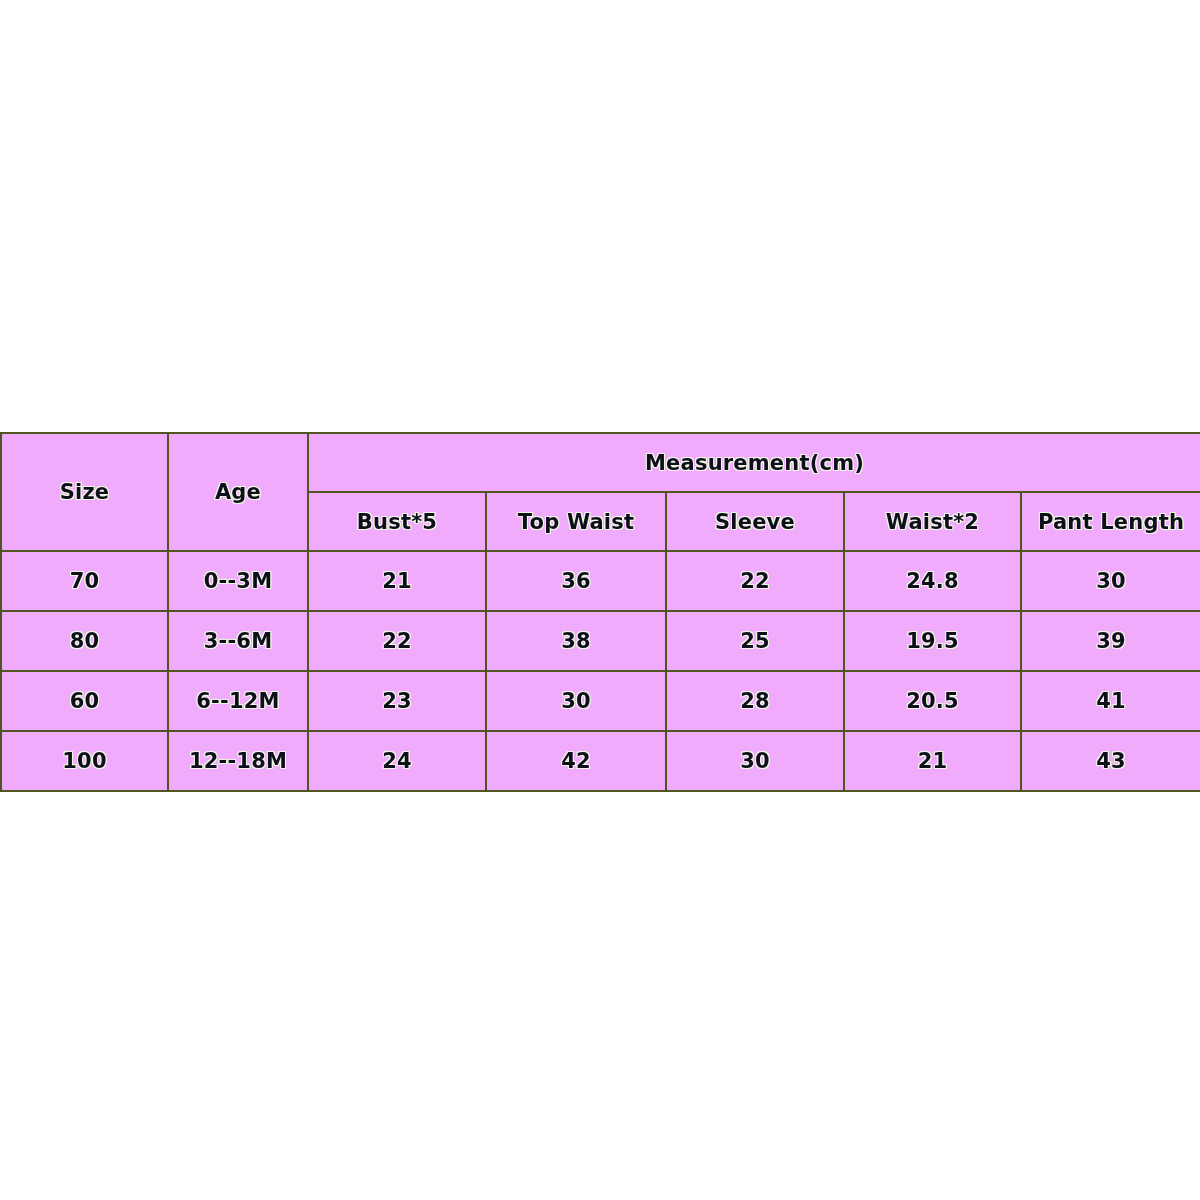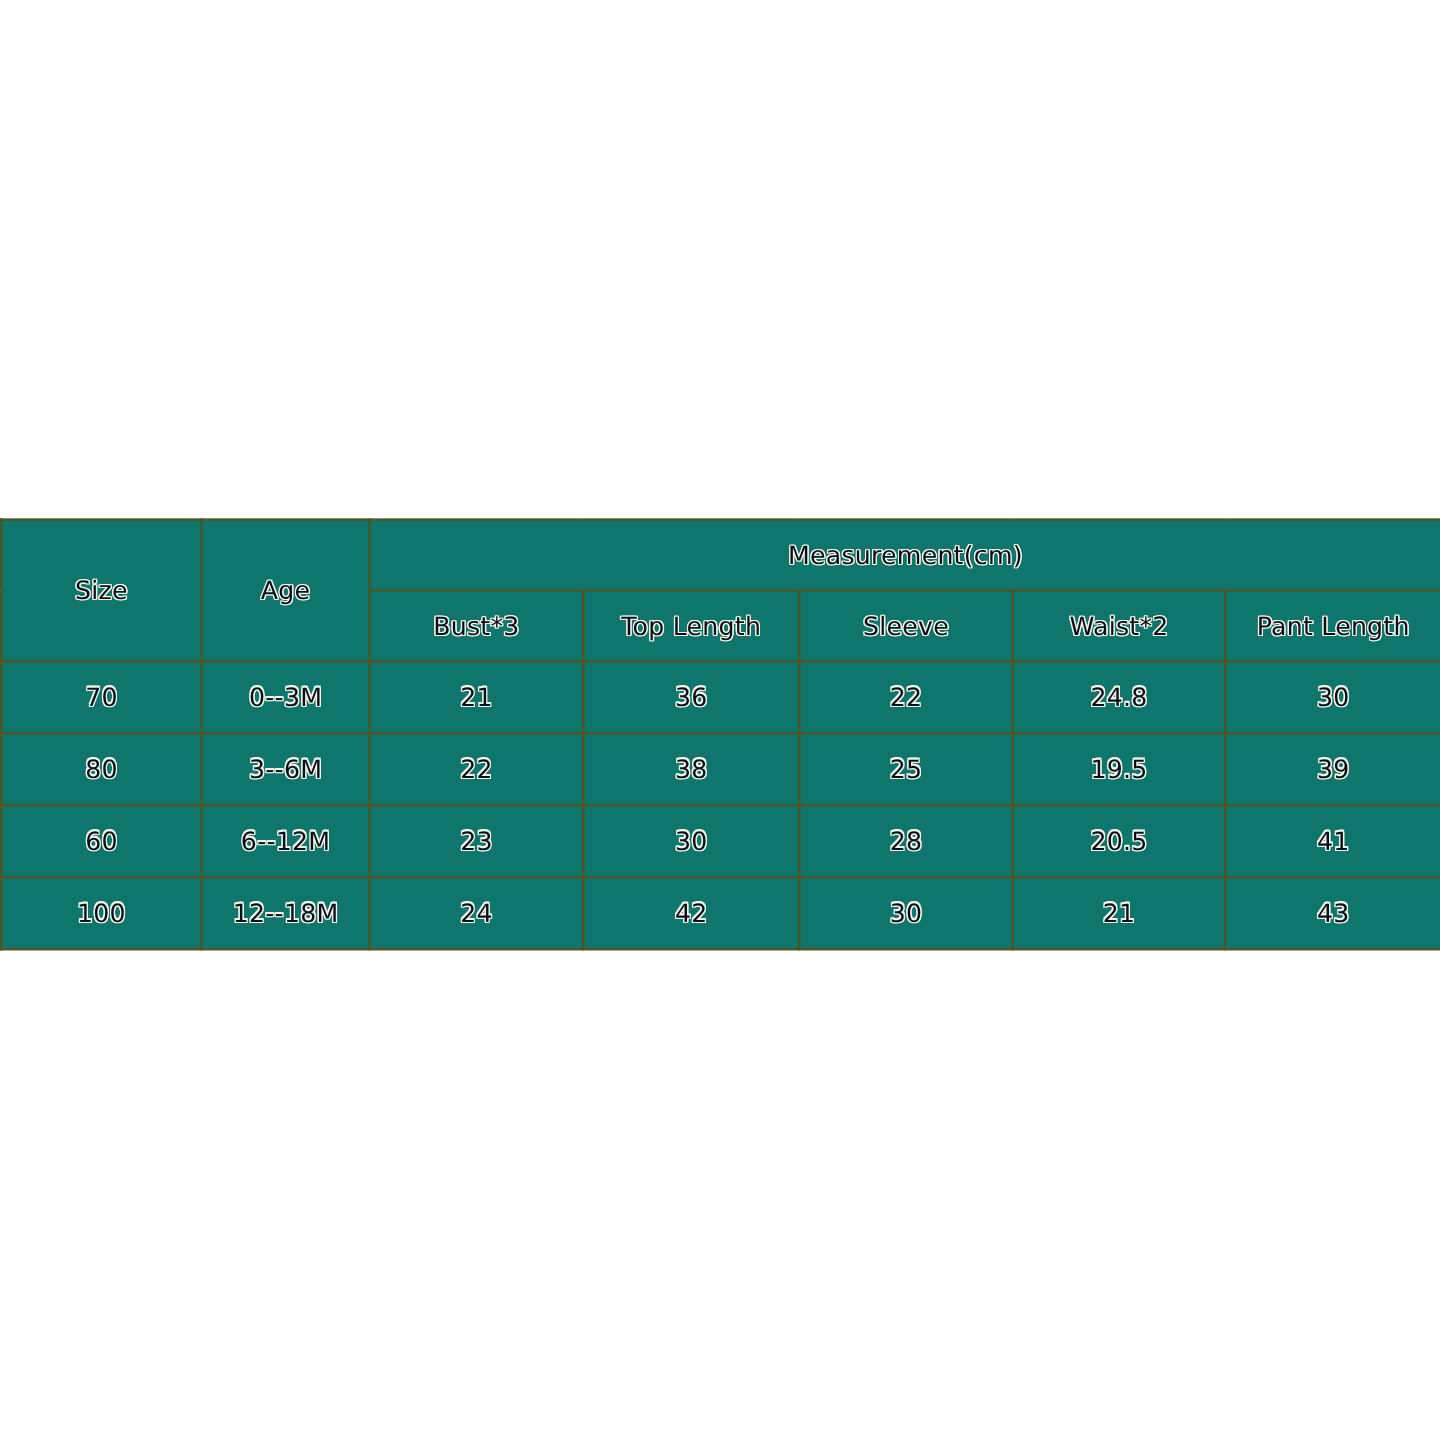--- a/index.html
+++ b/index.html
@@ -23,24 +23,24 @@
   }
 
   table.size-chart {
     width: 1200px;
     border-collapse: collapse;
     table-layout: fixed;
     background: #d8e4bc;
   }
 
   table.size-chart td {
-    background: #0f766e;
+    background: #f0abfc;
     border: 2px solid #4f5420;
     color: #0d0f1c;
-    font-weight: normal;
+    font-weight: bold;
     text-align: center;
     vertical-align: middle;
     font-size: 21px;
     letter-spacing: 0.2px;
     text-shadow:
       -1px -1px 0 #f3f6e4,
        1px -1px 0 #f3f6e4,
       -1px  1px 0 #f3f6e4,
        1px  1px 0 #f3f6e4,
        0px -1px 0 #f3f6e4,
@@ -93,22 +93,22 @@
       <col class="c-waist">
       <col class="c-pant">
     </colgroup>
     <tbody>
       <tr>
         <td class="corner-head" rowspan="2">Size</td>
         <td class="corner-head" rowspan="2">Age</td>
         <td class="group-head" colspan="5">Measurement(cm)</td>
       </tr>
       <tr>
-        <td class="sub-head">Bust*3</td>
-        <td class="sub-head">Top Length</td>
+        <td class="sub-head">Bust*5</td>
+        <td class="sub-head">Top Waist</td>
         <td class="sub-head">Sleeve</td>
         <td class="sub-head">Waist*2</td>
         <td class="sub-head">Pant Length</td>
       </tr>
 
       <tr>
         <td class="data-cell">70</td>
         <td class="data-cell">0--3M</td>
         <td class="data-cell">21</td>
         <td class="data-cell">36</td>

